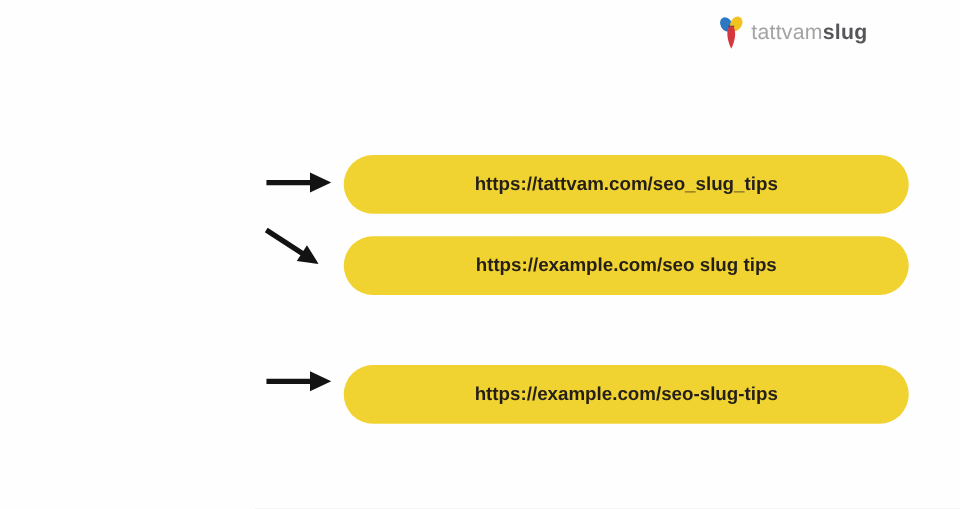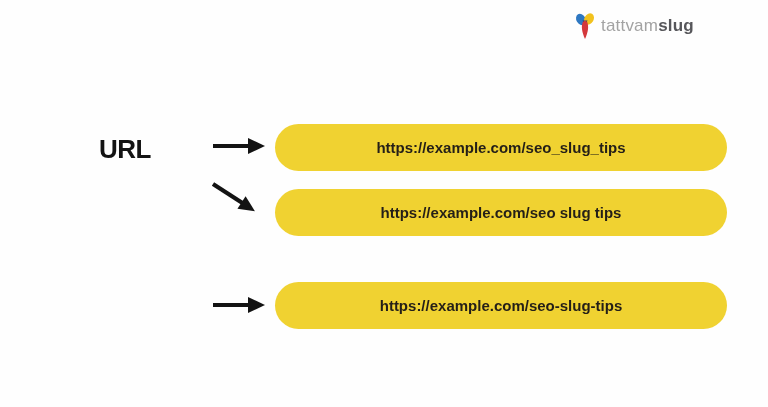--- a/index.html
+++ b/index.html
@@ -59,21 +59,21 @@
     width: 452px;
     height: 47px;
     background: #F0D231;
     border-radius: 26px;
     display: flex;
     align-items: center;
     justify-content: center;
   }
   .pill-1 { top: 124px; }
   .pill-2 { top: 189px; text-align: right; }
-  .pill-3 { top: 282px; }
+  .pill-3 { top: 292px; }
   .pill span {
     font-size: 15px;
     font-weight: 700;
     color: #241F18;
     letter-spacing: 0px;
     white-space: nowrap;
   }
 </style>
 </head>
 <body>
@@ -84,29 +84,28 @@
     <svg width="22" height="28" viewBox="0 0 22 28">
       <ellipse cx="7" cy="7.5" rx="4.6" ry="6" transform="rotate(-30 7 7.5)" fill="#2E78C2"></ellipse>
       <ellipse cx="15" cy="7" rx="4.6" ry="6" transform="rotate(30 15 7)" fill="#F2C21E"></ellipse>
       <polygon points="8.5,8.5 13.5,8.5 11,13" fill="#3A3566"></polygon>
       <path d="M11 27 C7.8 20 7.2 14.5 8.6 10.5 C9.4 8.4 12.6 8.4 13.4 10.5 C14.8 14.5 14.2 20 11 27 Z" fill="#D4383C"></path>
     </svg>
     <span class="brand-light">tattvam</span>
     <span class="brand-bold">slug</span>
   </div>
 
-  <div class="side-label label-url">URL</div>
 
   <svg class="arrow arrow-1" width="52" height="20" viewBox="0 0 52 20">
     <line x1="0" y1="10" x2="37" y2="10" stroke-width="4.2" stroke="#131313"></line>
     <polygon points="35,2 52,10 35,18" fill="#131313"></polygon>
   </svg>
 
   <div class="pill pill-1">
-    <span>https://example.com/seo_slug_tips</span>
+    <span>https://tattvam.com/seo_slug_tips</span>
   </div>
 
   <svg class="arrow arrow-2" width="56" height="42" viewBox="0 0 56 42">
     <g transform="translate(4,4) rotate(33)">
       <line x1="0" y1="0" x2="36" y2="0" stroke-width="4.2" stroke="#131313"></line>
       <polygon points="34,-7.5 50,0 34,7.5" fill="#131313"></polygon>
     </g>
   </svg>
 
   <div class="pill pill-2">

